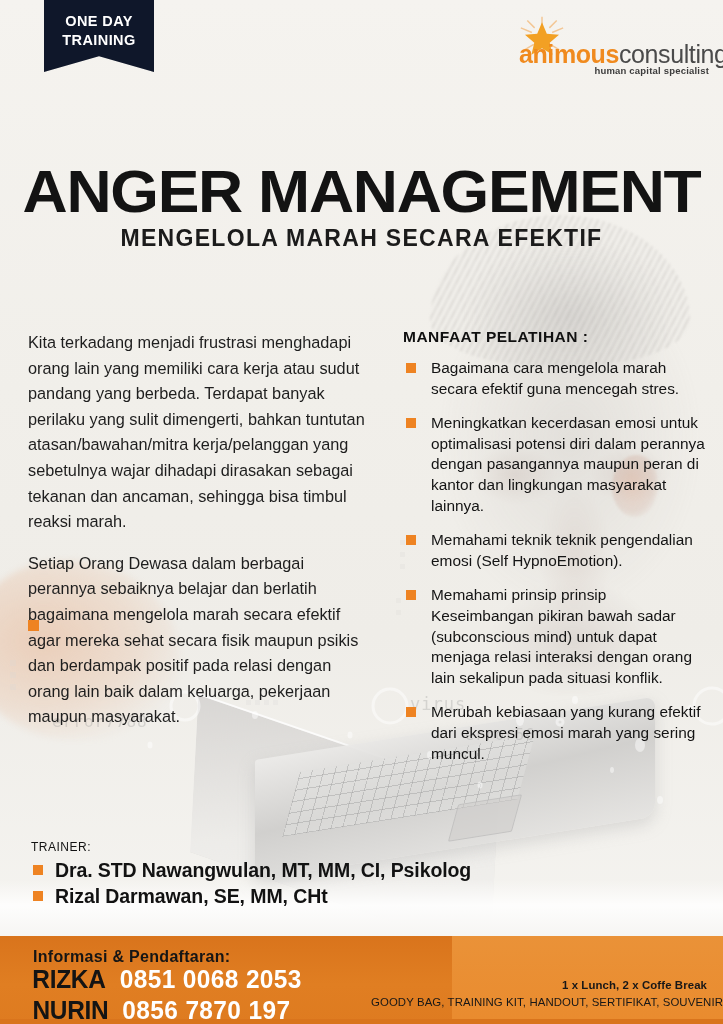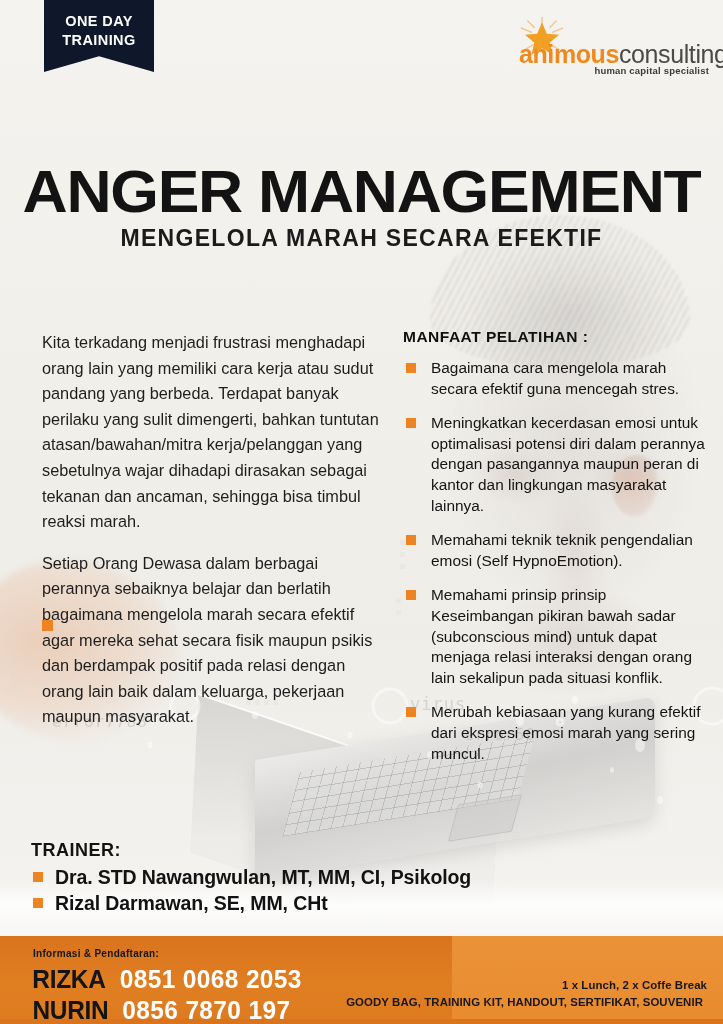--- a/index.html
+++ b/index.html
@@ -250,21 +250,21 @@
     font-size: 23px;
     font-weight: bold;
     color: #1B1B1B;
     letter-spacing: 1.3px;
     white-space: nowrap;
   }
 
   
   .col-left {
     position: absolute;
-    left: 42px;
+    left: 28px;
     top: 330px;
     width: 342px;
   }
   .col-left p {
     margin: 0 0 16px 0;
     font-size: 16.3px;
     line-height: 25.6px;
     color: #1E1E1E;
   }
   .stray-bullet {
@@ -317,22 +317,22 @@
   }
 
   
   .trainer-block {
     position: absolute;
     left: 31px;
     top: 840px;
     width: 560px;
   }
   .trainer-label {
-    font-size: 18px;
-    font-weight: bold;
+    font-size: 12px;
+    font-weight: normal;
     color: #131313;
     letter-spacing: .5px;
     margin-bottom: 3px;
   }
   .trainer-row {
     position: relative;
     padding-left: 24px;
     font-size: 19.5px;
     font-weight: bold;
     color: #121212;
@@ -378,21 +378,21 @@
     left: 0;
     bottom: 0;
     width: 723px;
     height: 5px;
     background: #D9741C;
   }
   .info-label {
     position: absolute;
     left: 33px;
     top: 12px;
-    font-size: 10px;
+    font-size: 16px;
     font-weight: bold;
     color: #151515;
     letter-spacing: .3px;
   }
   .contact-row {
     position: absolute;
     left: 30px;
     white-space: nowrap;
   }
   .contact-row.r1 { top: 28px; }
@@ -421,24 +421,24 @@
     right: 16px;
     top: 43px;
     font-size: 11.4px;
     font-weight: bold;
     color: #171717;
     letter-spacing: .1px;
     white-space: nowrap;
   }
   .perks2 {
     position: absolute;
-    right: 20px;
+    right: 0;
     top: 60px;
     font-size: 11.4px;
-    font-weight: bold;
+    font-weight: normal;
     color: #171717;
     letter-spacing: .1px;
     white-space: nowrap;
   }
 </style>
 </head>
 <body>
 
 <div id="poster">
 

